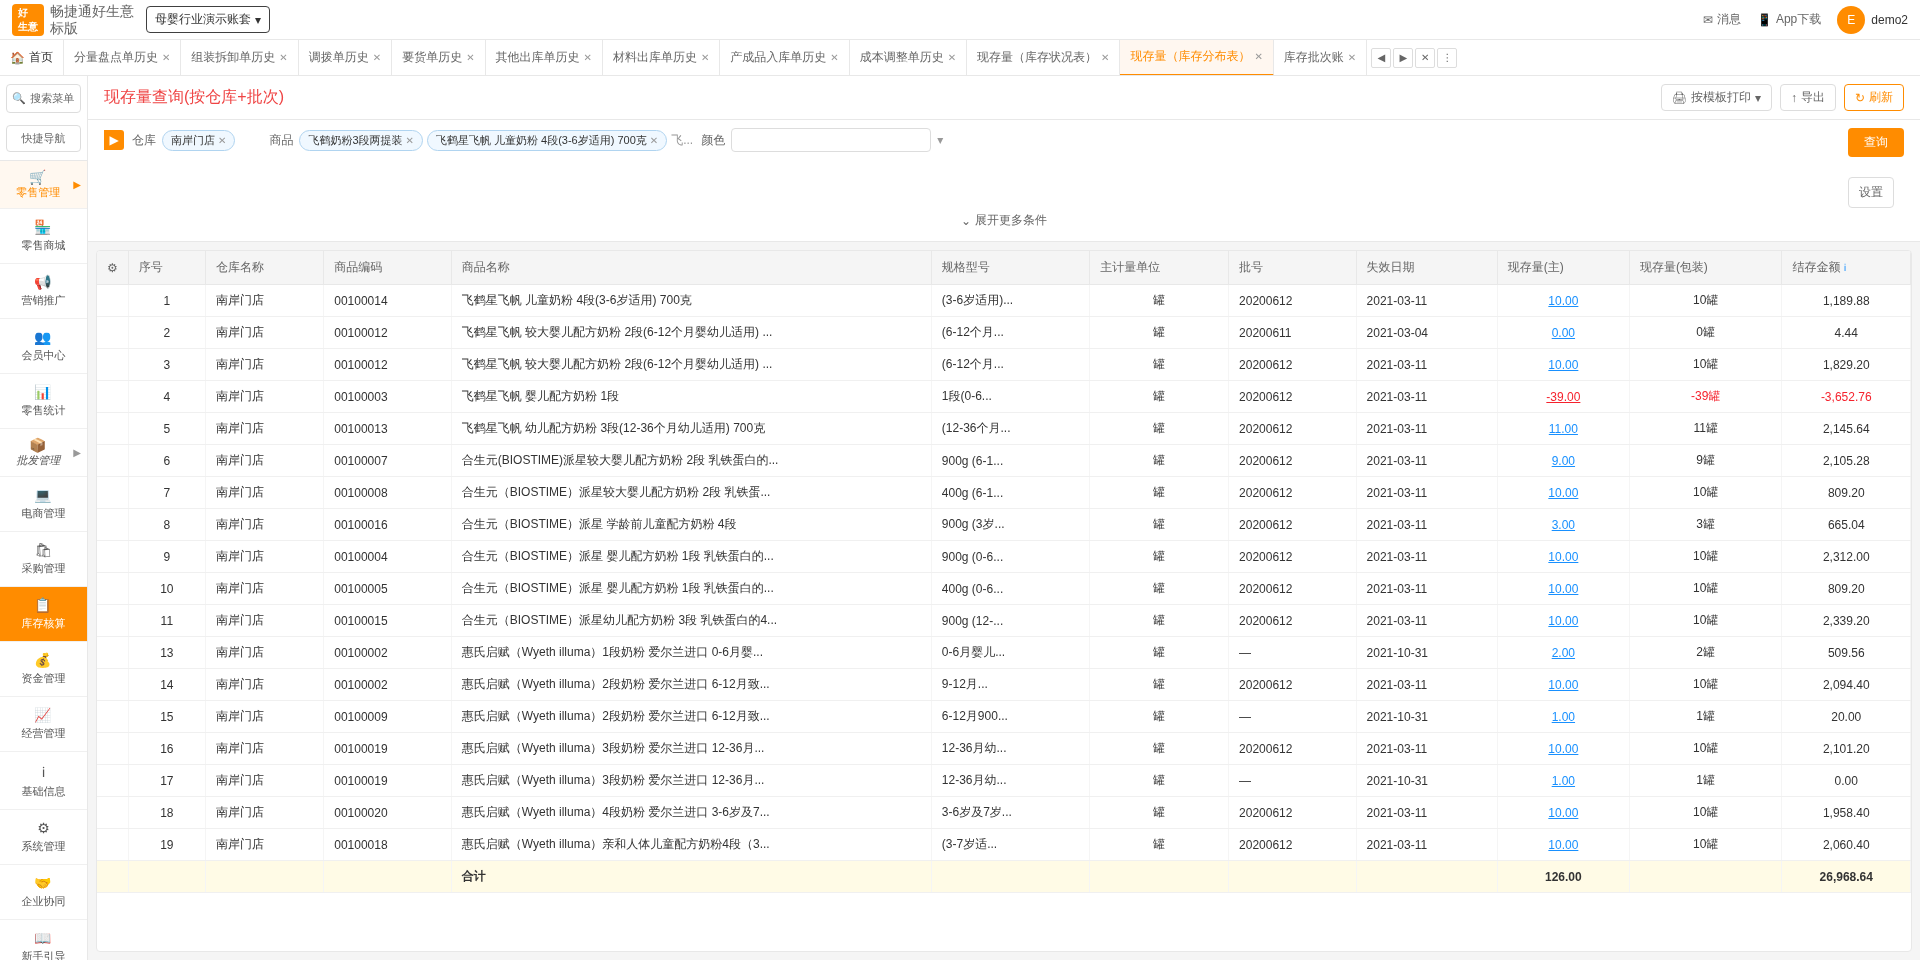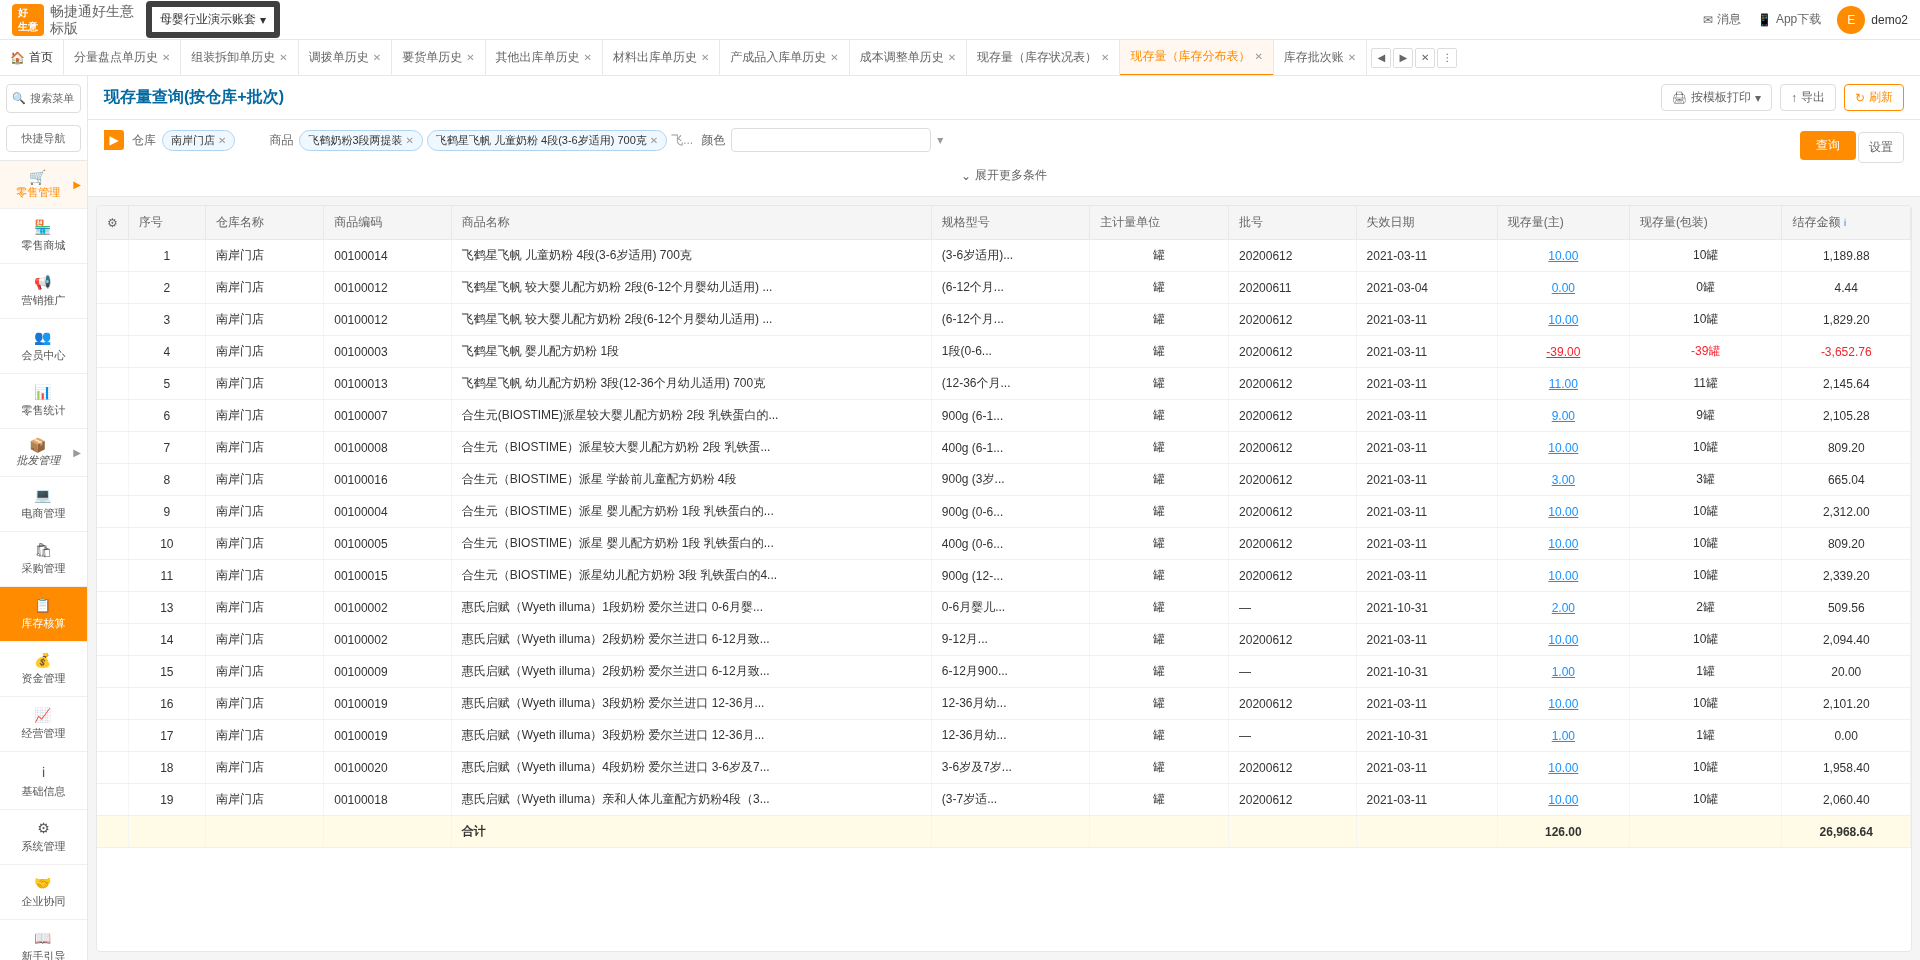--- a/index.html
+++ b/index.html
@@ -4,21 +4,21 @@
   <style>
     * { box-sizing: border-box; margin: 0; padding: 0; }
     body { font-family: "Microsoft YaHei", Arial, sans-serif; font-size: 12px; background: #f5f5f5; color: #333; overflow: hidden; }
     
     
     .top-bar { height: 40px; background: #fff; display: flex; align-items: center; padding: 0 12px; border-bottom: 1px solid #e8e8e8; gap: 12px; }
     .logo { display: flex; align-items: center; gap: 6px; min-width: 80px; }
     .logo-icon { width: 32px; height: 32px; background: #ff8c00; border-radius: 4px; display: flex; align-items: center; justify-content: center; color: white; font-size: 10px; font-weight: bold; }
     .logo-text { font-size: 14px; color: #666; line-height: 1.2; }
     .top-center { flex: 1; display: flex; align-items: center; gap: 8px; }
-    .dropdown-selector { display: flex; align-items: center; gap: 4px; padding: 4px 8px; border: 6px solid #404040; border-radius: 4px; cursor: pointer; font-size: 12px; color: #333; }
+    .dropdown-selector { display: flex; align-items: center; gap: 4px; padding: 4px 8px; border: 1px solid #404040; border-radius: 4px; cursor: pointer; font-size: 12px; color: #333; }
     .top-right { display: flex; align-items: center; gap: 16px; margin-left: auto; }
     .top-action { display: flex; align-items: center; gap: 4px; font-size: 12px; color: #666; cursor: pointer; }
     .avatar { width: 28px; height: 28px; border-radius: 50%; background: #ff8c00; display: flex; align-items: center; justify-content: center; color: white; font-size: 12px; }
 
     
     .tab-bar { height: 36px; background: #fff; display: flex; align-items: center; border-bottom: 1px solid #e8e8e8; overflow: hidden; }
     .tab-item { height: 36px; display: flex; align-items: center; padding: 0 10px; border-right: 1px solid #e8e8e8; font-size: 12px; color: #666; cursor: pointer; white-space: nowrap; gap: 4px; min-width: fit-content; }
     .tab-item.active { color: #ff8c00; background: #fff7f0; border-bottom: 2px solid #ff8c00; }
     .tab-item.home { color: #333; }
     .tab-close { color: #999; font-size: 10px; cursor: pointer; }
@@ -36,21 +36,21 @@
     .sidebar-quick-btn { width: 100%; padding: 5px 0; background: #fff; border: 1px solid #ddd; border-radius: 4px; font-size: 11px; color: #666; cursor: pointer; text-align: center; }
     .sidebar-menu { flex: 1; overflow-y: auto; }
     .sidebar-item { padding: 10px 6px; display: flex; flex-direction: column; align-items: center; gap: 3px; cursor: pointer; border-bottom: 1px solid #f0f0f0; font-size: 11px; color: #555; }
     .sidebar-item.active { background: #ff8c00; color: white; }
 
     
     .content-area { flex: 1; display: flex; flex-direction: column; overflow: hidden; }
     
     
     .page-header { padding: 8px 16px; background: #fff; border-bottom: 1px solid #e8e8e8; display: flex; align-items: center; justify-content: space-between; }
-    .page-title { font-size: 16px; font-weight: bold; color: #0369a1; }
+    .page-title { font-size: 16px; font-weight: normal; color: #ef4444; }
     .header-actions { display: flex; align-items: center; gap: 8px; }
     .header-btn { display: flex; align-items: center; gap: 4px; padding: 4px 10px; border: 1px solid #ddd; border-radius: 4px; cursor: pointer; font-size: 12px; color: #666; background: #fff; }
     .refresh-btn { color: #ff8c00; border-color: #ff8c00; }
 
     
     .filter-area { background: #fff; padding: 8px 16px; border-bottom: 1px solid #e8e8e8; }
     .filter-item { display: flex; align-items: center; gap: 6px; }
     .filter-label { font-size: 12px; color: #666; white-space: nowrap; }
     .filter-tags { display: flex; align-items: center; gap: 4px; flex-wrap: wrap; }
     .filter-tag { display: flex; align-items: center; gap: 3px; padding: 2px 8px; background: #f0f8ff; border: 1px solid #b0d4f0; border-radius: 12px; font-size: 11px; color: #333; }
@@ -302,21 +302,21 @@
             </div>
           </div>
 
           <div class="filter-item">
             <span class="filter-label">颜色</span>
             <div style="width:200px;height:24px;border:1px solid #ddd;border-radius:4px;cursor:pointer;"></div>
             <span style="color:#999;">▾</span>
           </div>
         </div>
 
-        <div style="display:flex;flex-direction:row;align-items:center;gap:2px;">
+        <div style="display:flex;flex-direction:column;align-items:flex-start;gap:16px;">
           <button class="search-btn">查询</button>
           <button class="setting-btn">设置</button>
         </div>
       </div>
 
       <div class="expand-more">
         <span class="expand-btn">
           <span>⌄</span>
           <span>展开更多条件</span>
         </span>

